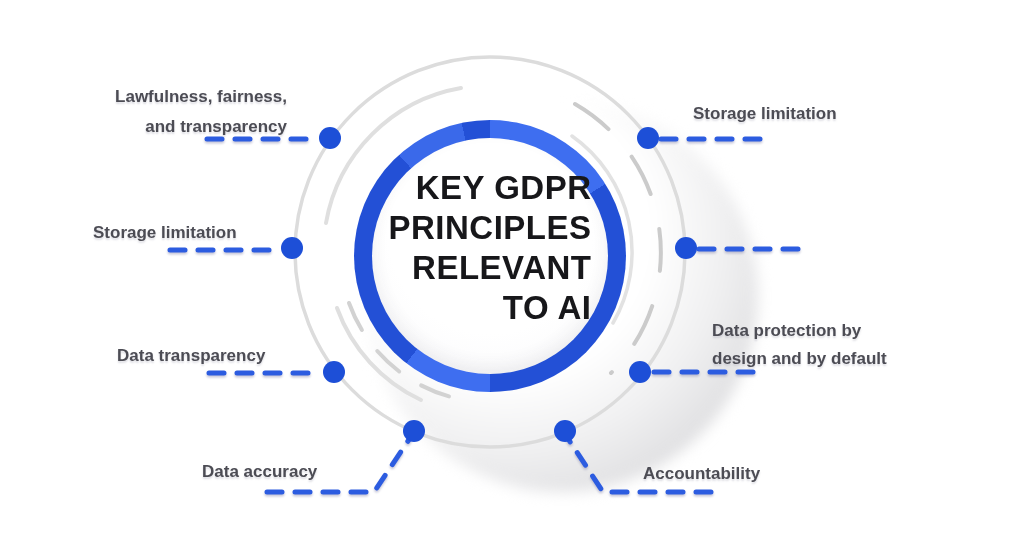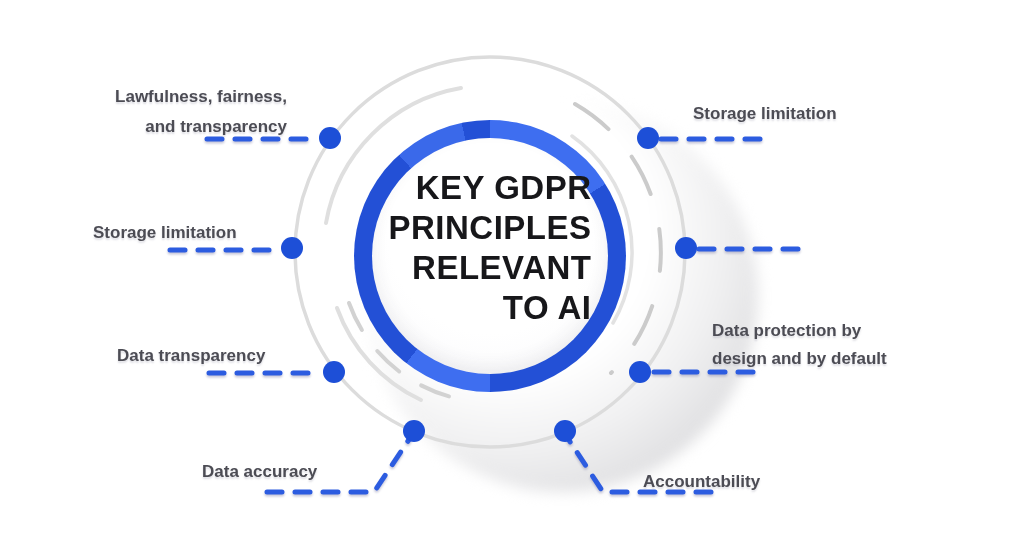--- a/index.html
+++ b/index.html
@@ -49,21 +49,21 @@
     color:#4c4c54;
     text-shadow: 0 2px 2px rgba(170,170,185,0.40);
   }
   .lbl-lawfulness     { left:60px;  top:82px;  width:227px; text-align:right; }
   .lbl-purpose        { left:93px;  top:218px; }
   .lbl-minimisation   { left:117px; top:341px; }
   .lbl-accuracy       { left:202px; top:457px; }
   .lbl-storage        { left:693px; top:99px; }
   .lbl-integrity      { left:717px; top:217px; }
   .lbl-protection     { left:712px; top:317px; line-height:28px; }
-  .lbl-accountability { left:643px; top:459px;margin-top:8px; }
+  .lbl-accountability { left:643px; top:459px; }
 </style>
 </head>
 <body>
 
 <div class="canvas">
 
   <div class="shadow-blob"></div>
 
   <svg class="decor" width="1024" height="536" viewBox="0 0 1024 536">
 

